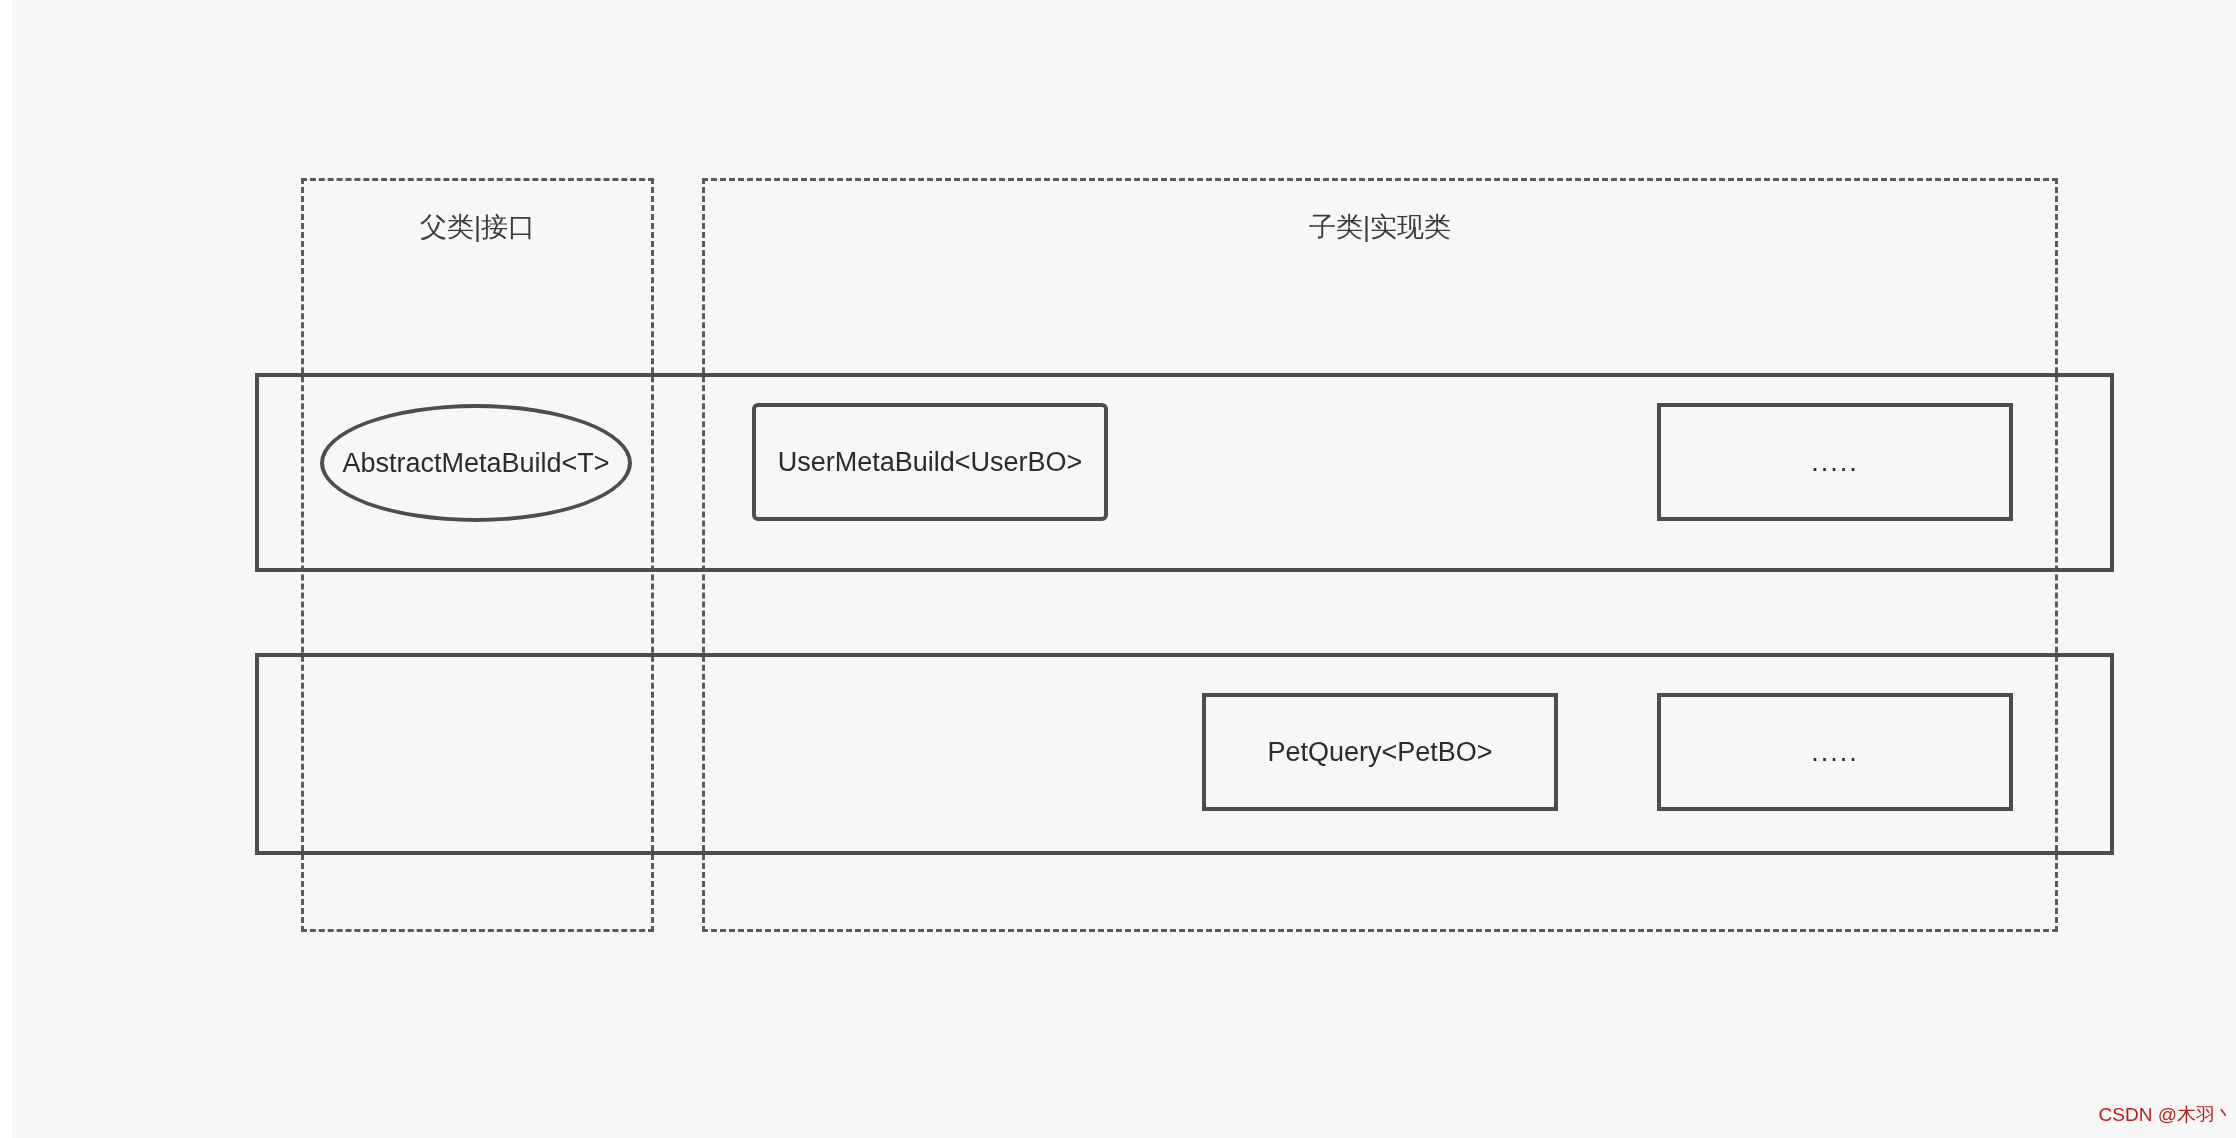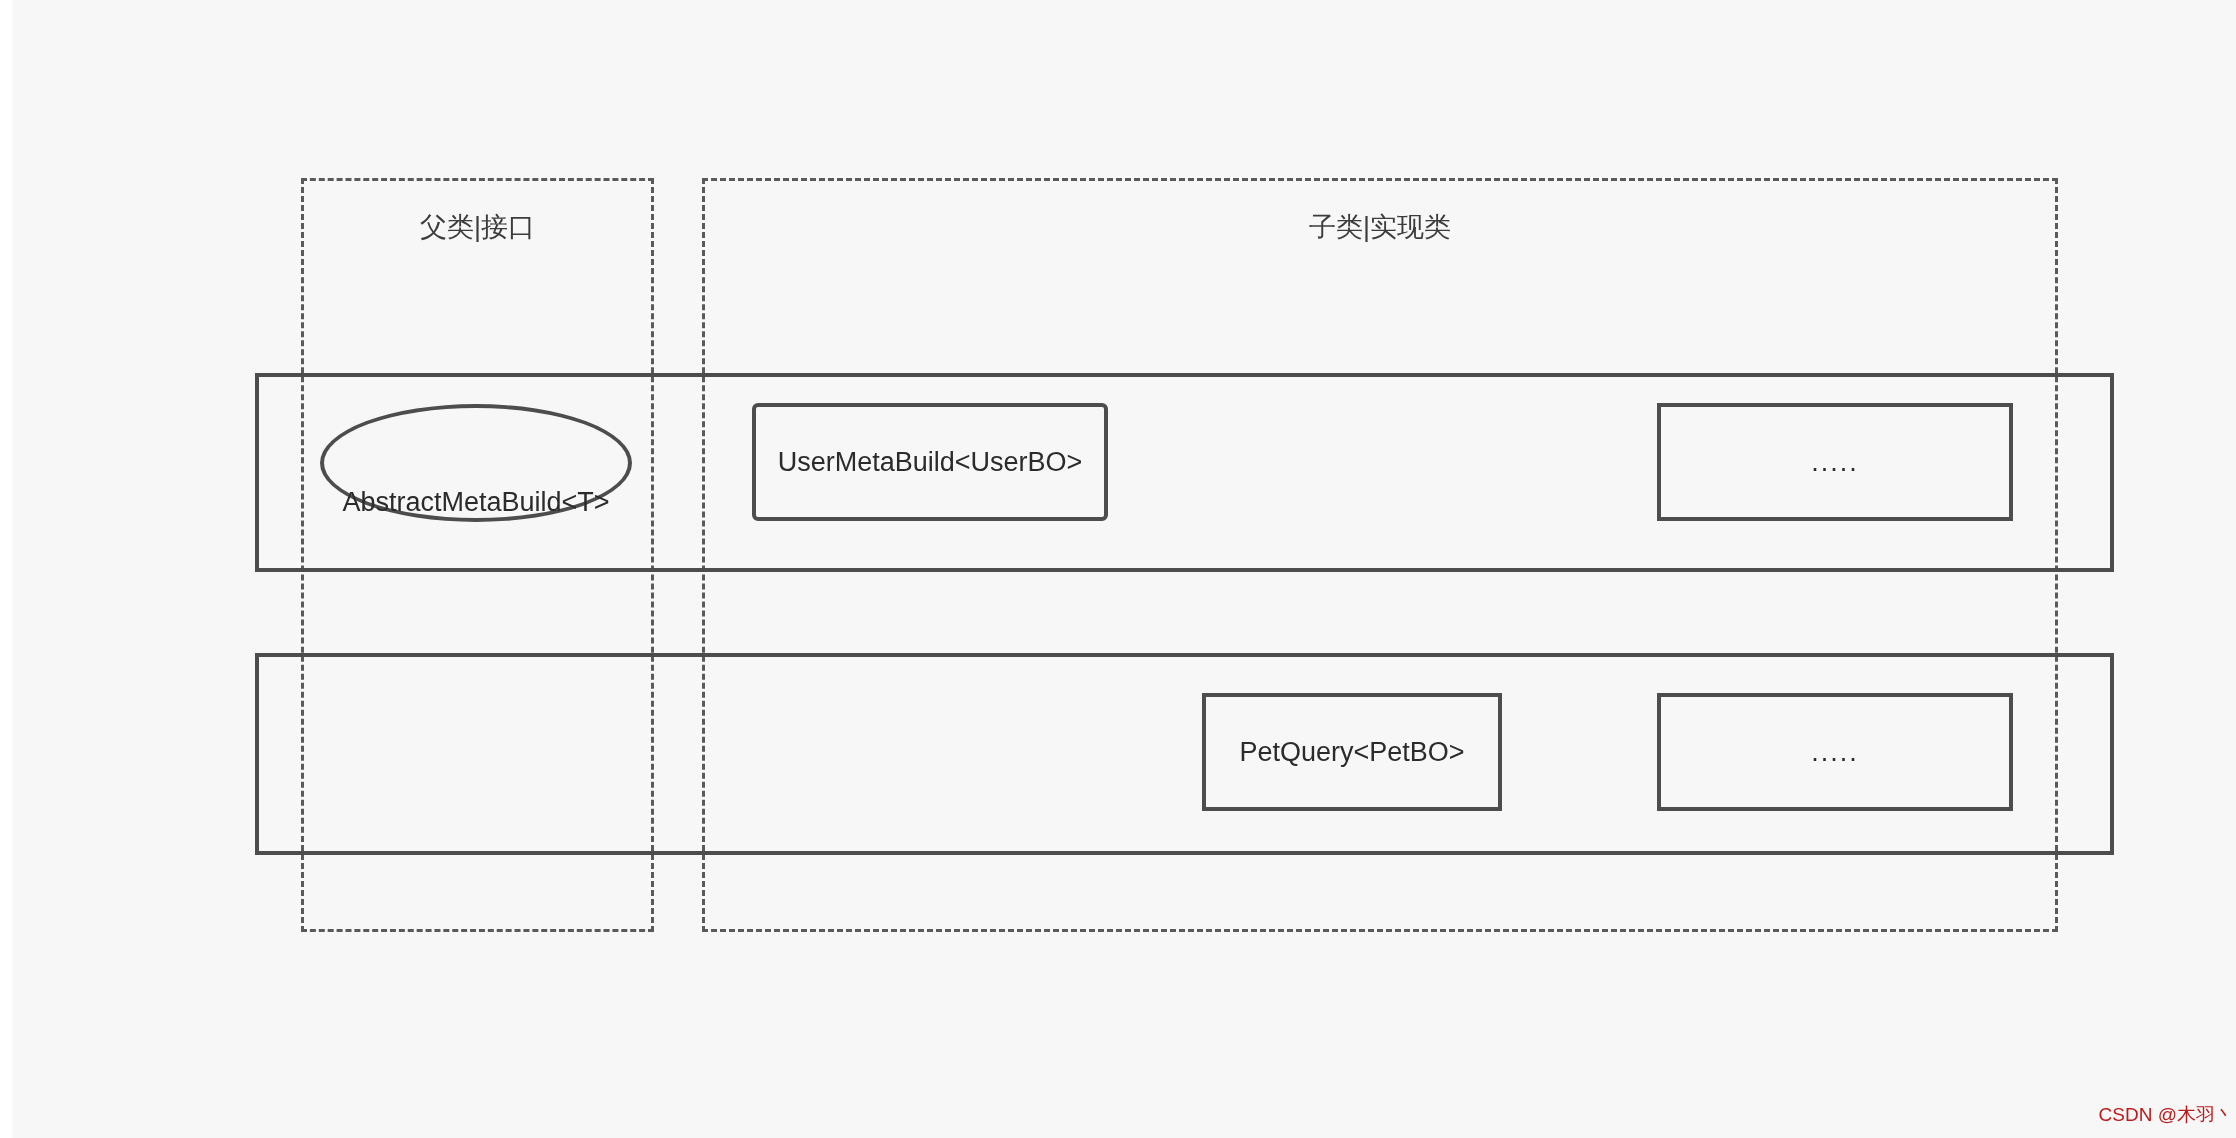--- a/index.html
+++ b/index.html
@@ -47,21 +47,21 @@
   }
 
   
   .ellipse {
     position: absolute;
     border: 4px solid #4d4d4d;
     border-radius: 50%;
     box-sizing: border-box;
     background: #f7f7f7;
     display: flex;
-    align-items: flex-end;
+    align-items: center;
     justify-content: center;
   }
   .ellipse span {
     font-size: 27px;
     color: #2b2b2b;
     white-space: nowrap;
   }
 
   
   .classbox {
@@ -112,21 +112,21 @@
     <span>AbstractMetaBuild&lt;T&gt;</span>
   </div>
   <div class="classbox" id="row-0-box-0" style="left: 740px; top: 403px; width: 356px; height: 118px; border-radius: 6px;">
     <span>UserMetaBuild&lt;UserBO&gt;</span>
   </div>
   <div class="classbox" id="row-0-box-2" style="left: 1645px; top: 403px; width: 356px; height: 118px;">
     <span class="dots">.....</span>
   </div>
 
   <div class="row-band" id="row-1" style="left: 243px; top: 653px; width: 1859px; height: 202px;"></div>
-  <div class="classbox" id="row-1-box-1" style="left: 1190px; top: 693px; width: 300px; height: 118px;">
+  <div class="classbox" id="row-1-box-1" style="left: 1190px; top: 693px; width: 356px; height: 118px;">
     <span>PetQuery&lt;PetBO&gt;</span>
   </div>
   <div class="classbox" id="row-1-box-2" style="left: 1645px; top: 693px; width: 356px; height: 118px;">
     <span class="dots">.....</span>
   </div>
 
   <div class="watermark">CSDN @木羽丶</div>
 </div>
 
 </body></html>

